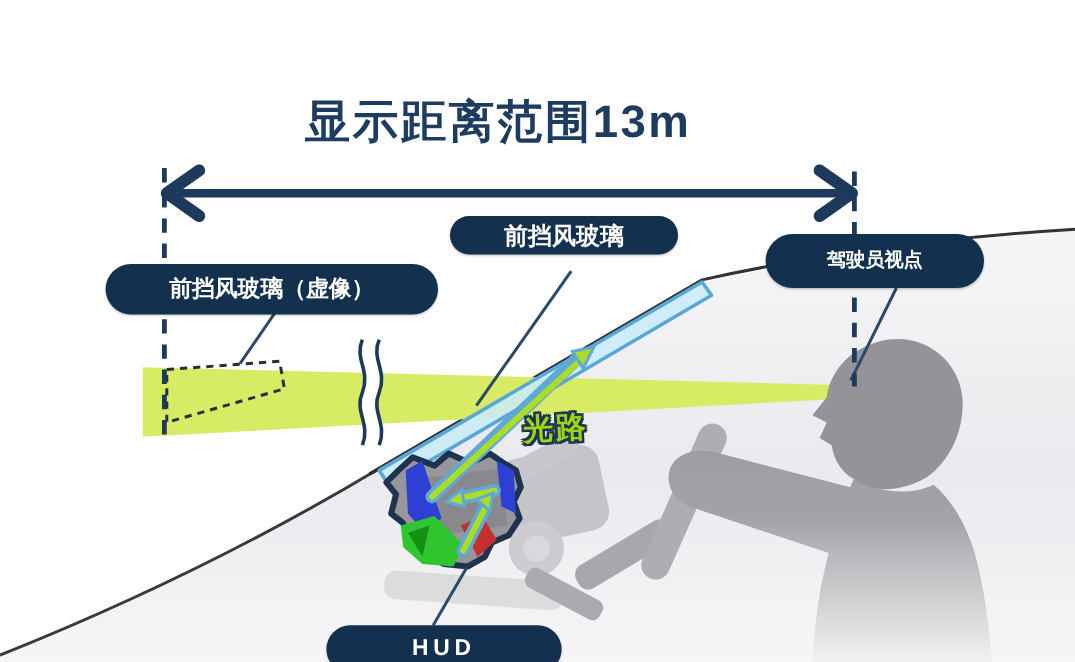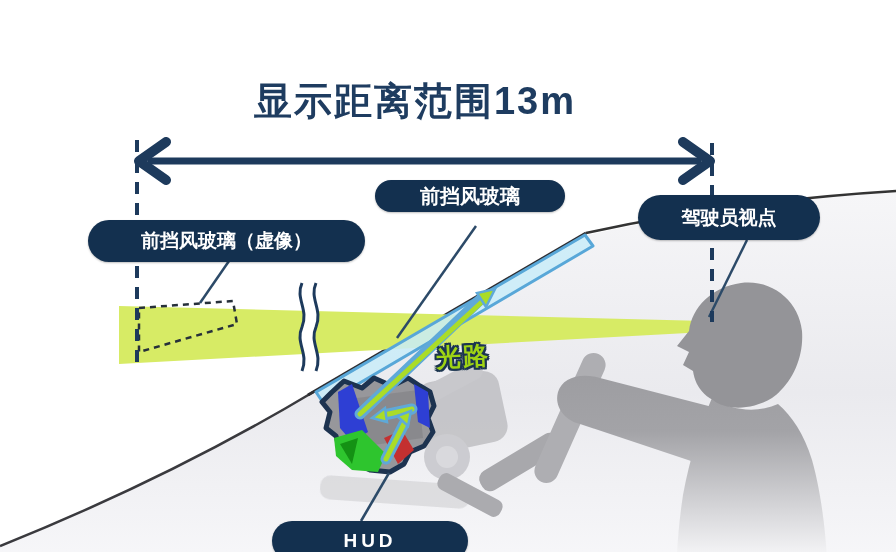--- a/index.html
+++ b/index.html
@@ -15,21 +15,21 @@
     text-align:center;font-size:38px;font-weight:700;
     color:#1e3c60;letter-spacing:2px;white-space:nowrap;
   }
   .pill{
     position:absolute;background:#13304f;color:#ffffff;
     border-radius:24px;display:flex;align-items:center;justify-content:center;
     font-weight:700;white-space:nowrap;box-shadow:0 1px 2px rgba(0,0,0,.25);
   }
   .pill-virtual{left:88px;top:180px;width:277px;height:42px;font-size:19px;}
   .pill-windshield{left:375px;top:140px;width:190px;height:32px;font-size:20px;}
-  .pill-viewpoint{left:638px;top:155px;width:182px;height:45px;font-size:19px;}
+  .pill-viewpoint{left:638px;top:155px;width:182px;height:45px;font-size:16px;}
   .pill-hud{left:272px;top:481px;width:196px;height:40px;font-size:19px;letter-spacing:4px;align-items:center;}
   .light-path-text{
     position:absolute;left:436px;top:300px;
     font-size:25px;font-weight:800;color:#9fd414;transform:rotate(-3deg);
     text-shadow:
       -2px 0 #1c3550, 2px 0 #1c3550, 0 -2px #1c3550, 0 2px #1c3550,
       -2px -2px #1c3550, 2px 2px #1c3550, -2px 2px #1c3550, 2px -2px #1c3550;
     letter-spacing:2px;
   }
 </style>

